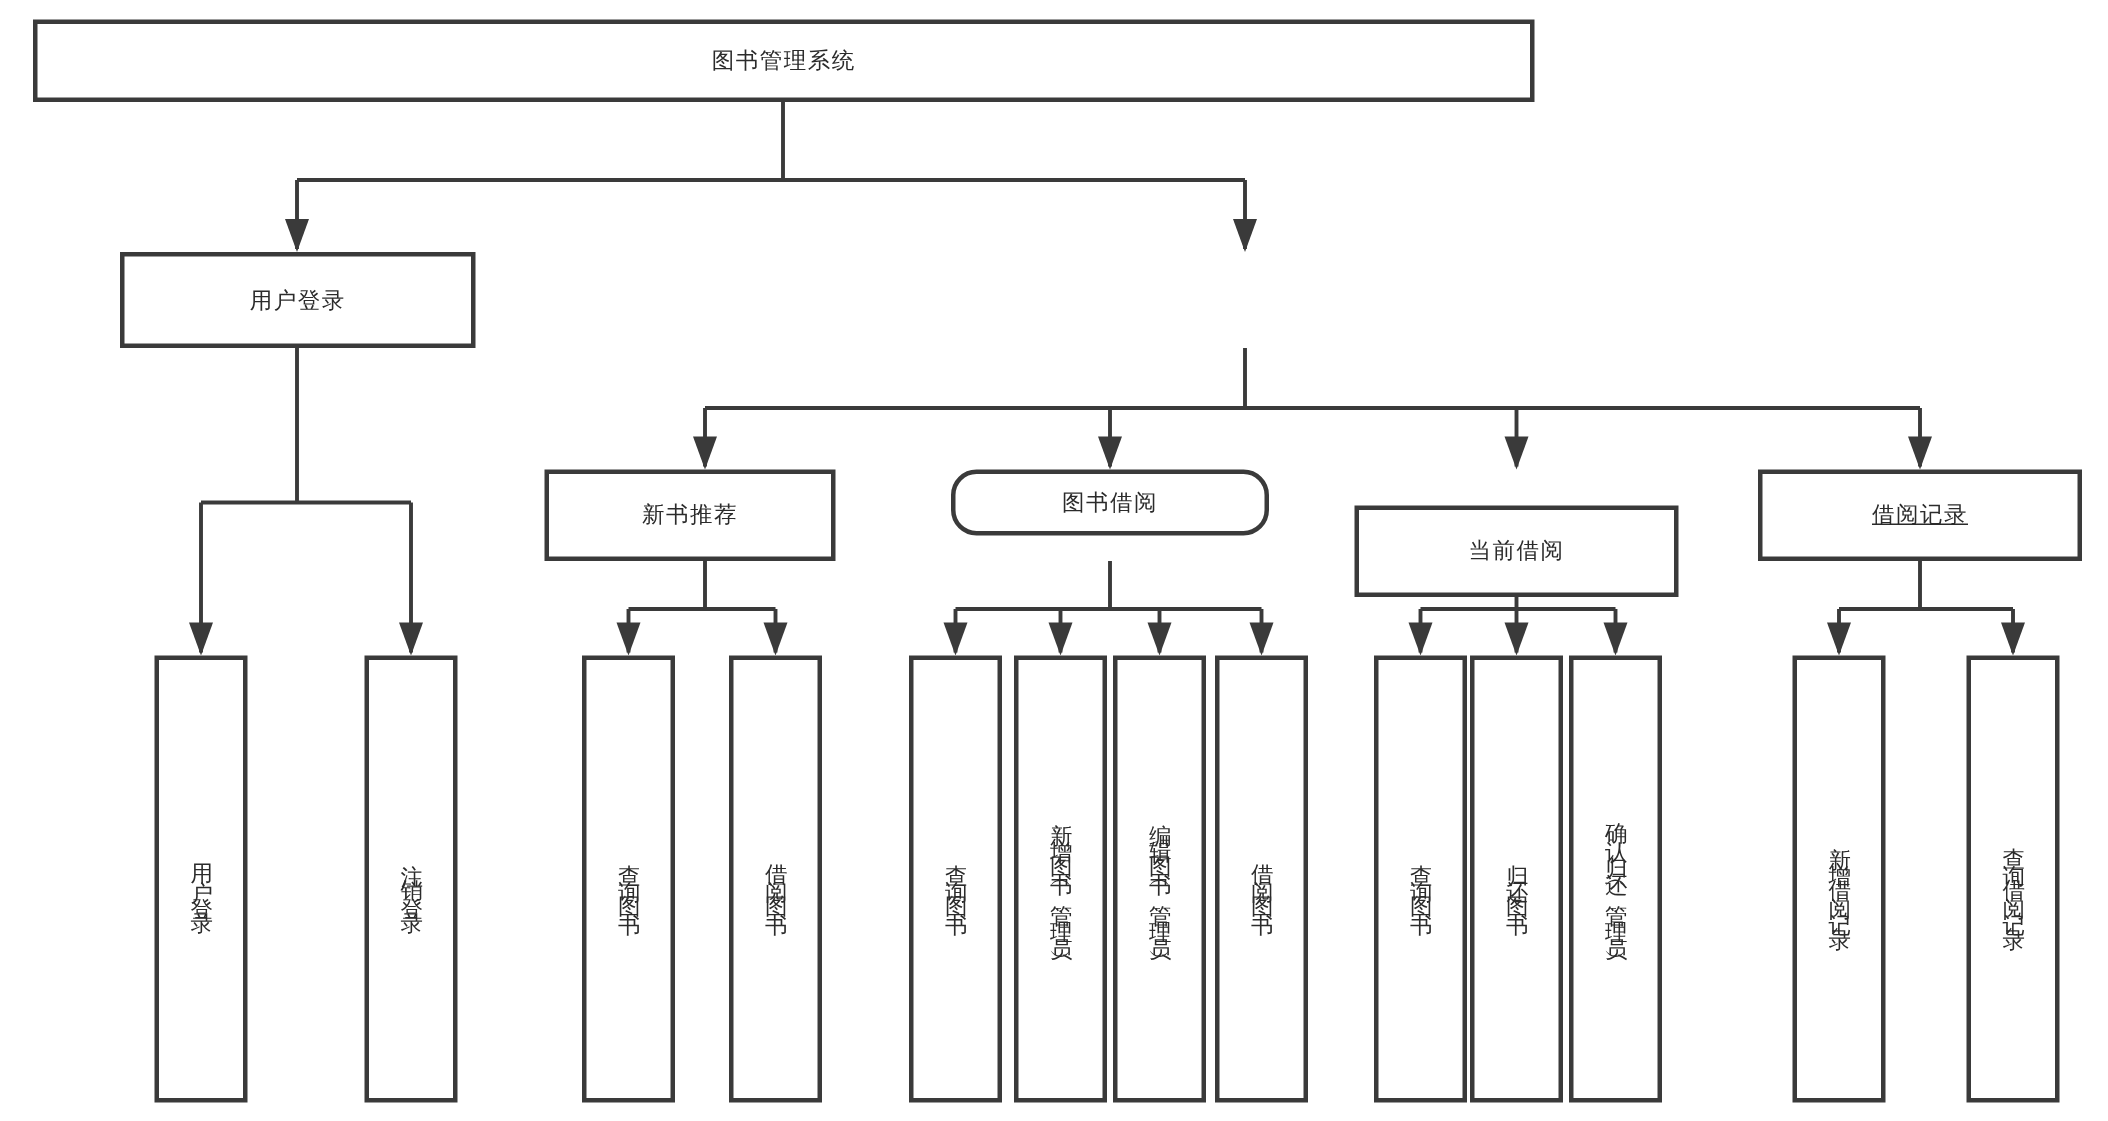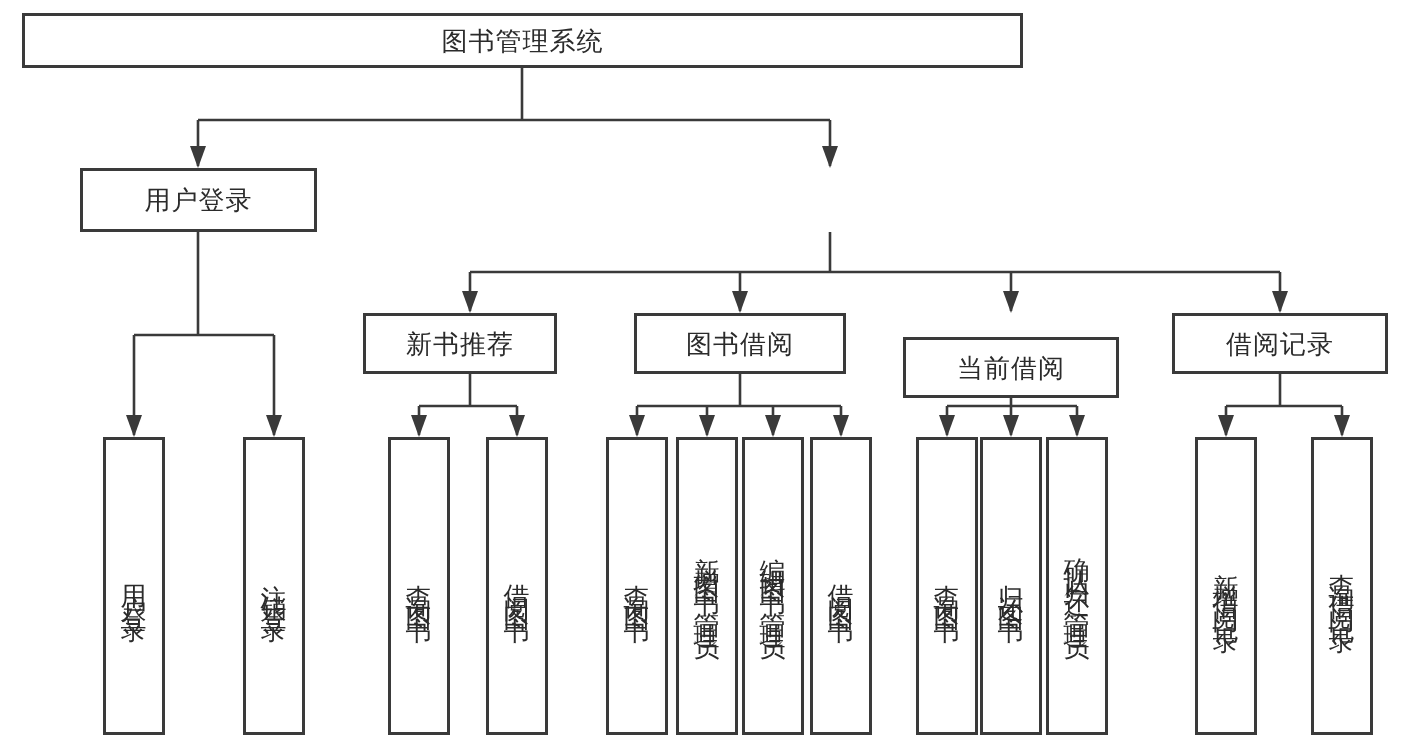--- a/index.html
+++ b/index.html
@@ -38,21 +38,21 @@
   }
   .box {
     position: absolute;
     box-sizing: border-box;
     border: 3px solid var(--line);
     background: var(--background);
     color: var(--text);
     display: flex;
     align-items: center;
     justify-content: center;
-    font-size: 26px;
+    font-size: 15px;
     line-height: 1;
     white-space: nowrap;
   }
   .box.h {
     letter-spacing: 1px;
   }
   .box.v {
     writing-mode: vertical-rl;
     text-orientation: mixed;
     letter-spacing: 11px;
@@ -146,23 +146,23 @@
       <line x1="1342" y1="406" x2="1342" y2="435"></line>
       <polygon points="1334,415 1350,415 1342,437"></polygon>
     </g>
   </svg>
 
   <div class="box h" style="left:22px; top:13px; width:1001px; height:55px;">图书管理系统</div>
 
   <div class="box h" style="left:80px; top:168px; width:237px; height:64px;">用户登录</div>
 
   <div class="box h" style="left:363px; top:313px; width:194px; height:61px;">新书推荐</div>
-  <div class="box h" style="left:634px; top:313px; width:212px; height:61px;">图书借阅</div>
+  <div class="box h" style="left:634px; top:313px; width:212px; height:44px;border-radius:17px;">图书借阅</div>
   <div class="box h" style="left:903px; top:313px; width:216px; height:61px;margin-top:24px;">当前借阅</div>
-  <div class="box h" style="left:1172px; top:313px; width:216px; height:61px;">借阅记录</div>
+  <div class="box h" style="left:1172px; top:313px; width:216px; height:61px;text-decoration:underline;">借阅记录</div>
 
   <div class="box v" style="left:103px; top:437px; width:62px; height:298px;">用户登录</div>
   <div class="box v" style="left:243px; top:437px; width:62px; height:298px;">注销登录</div>
 
   <div class="box v" style="left:388px; top:437px; width:62px; height:298px;">查询图书</div>
   <div class="box v" style="left:486px; top:437px; width:62px; height:298px;">借阅图书</div>
 
   <div class="box v" style="left:606px; top:437px; width:62px; height:298px;">查询图书</div>
   <div class="box v" style="left:676px; top:437px; width:62px; height:298px;">新增图书（管理员）</div>
   <div class="box v" style="left:742px; top:437px; width:62px; height:298px;">编辑图书（管理员）</div>

